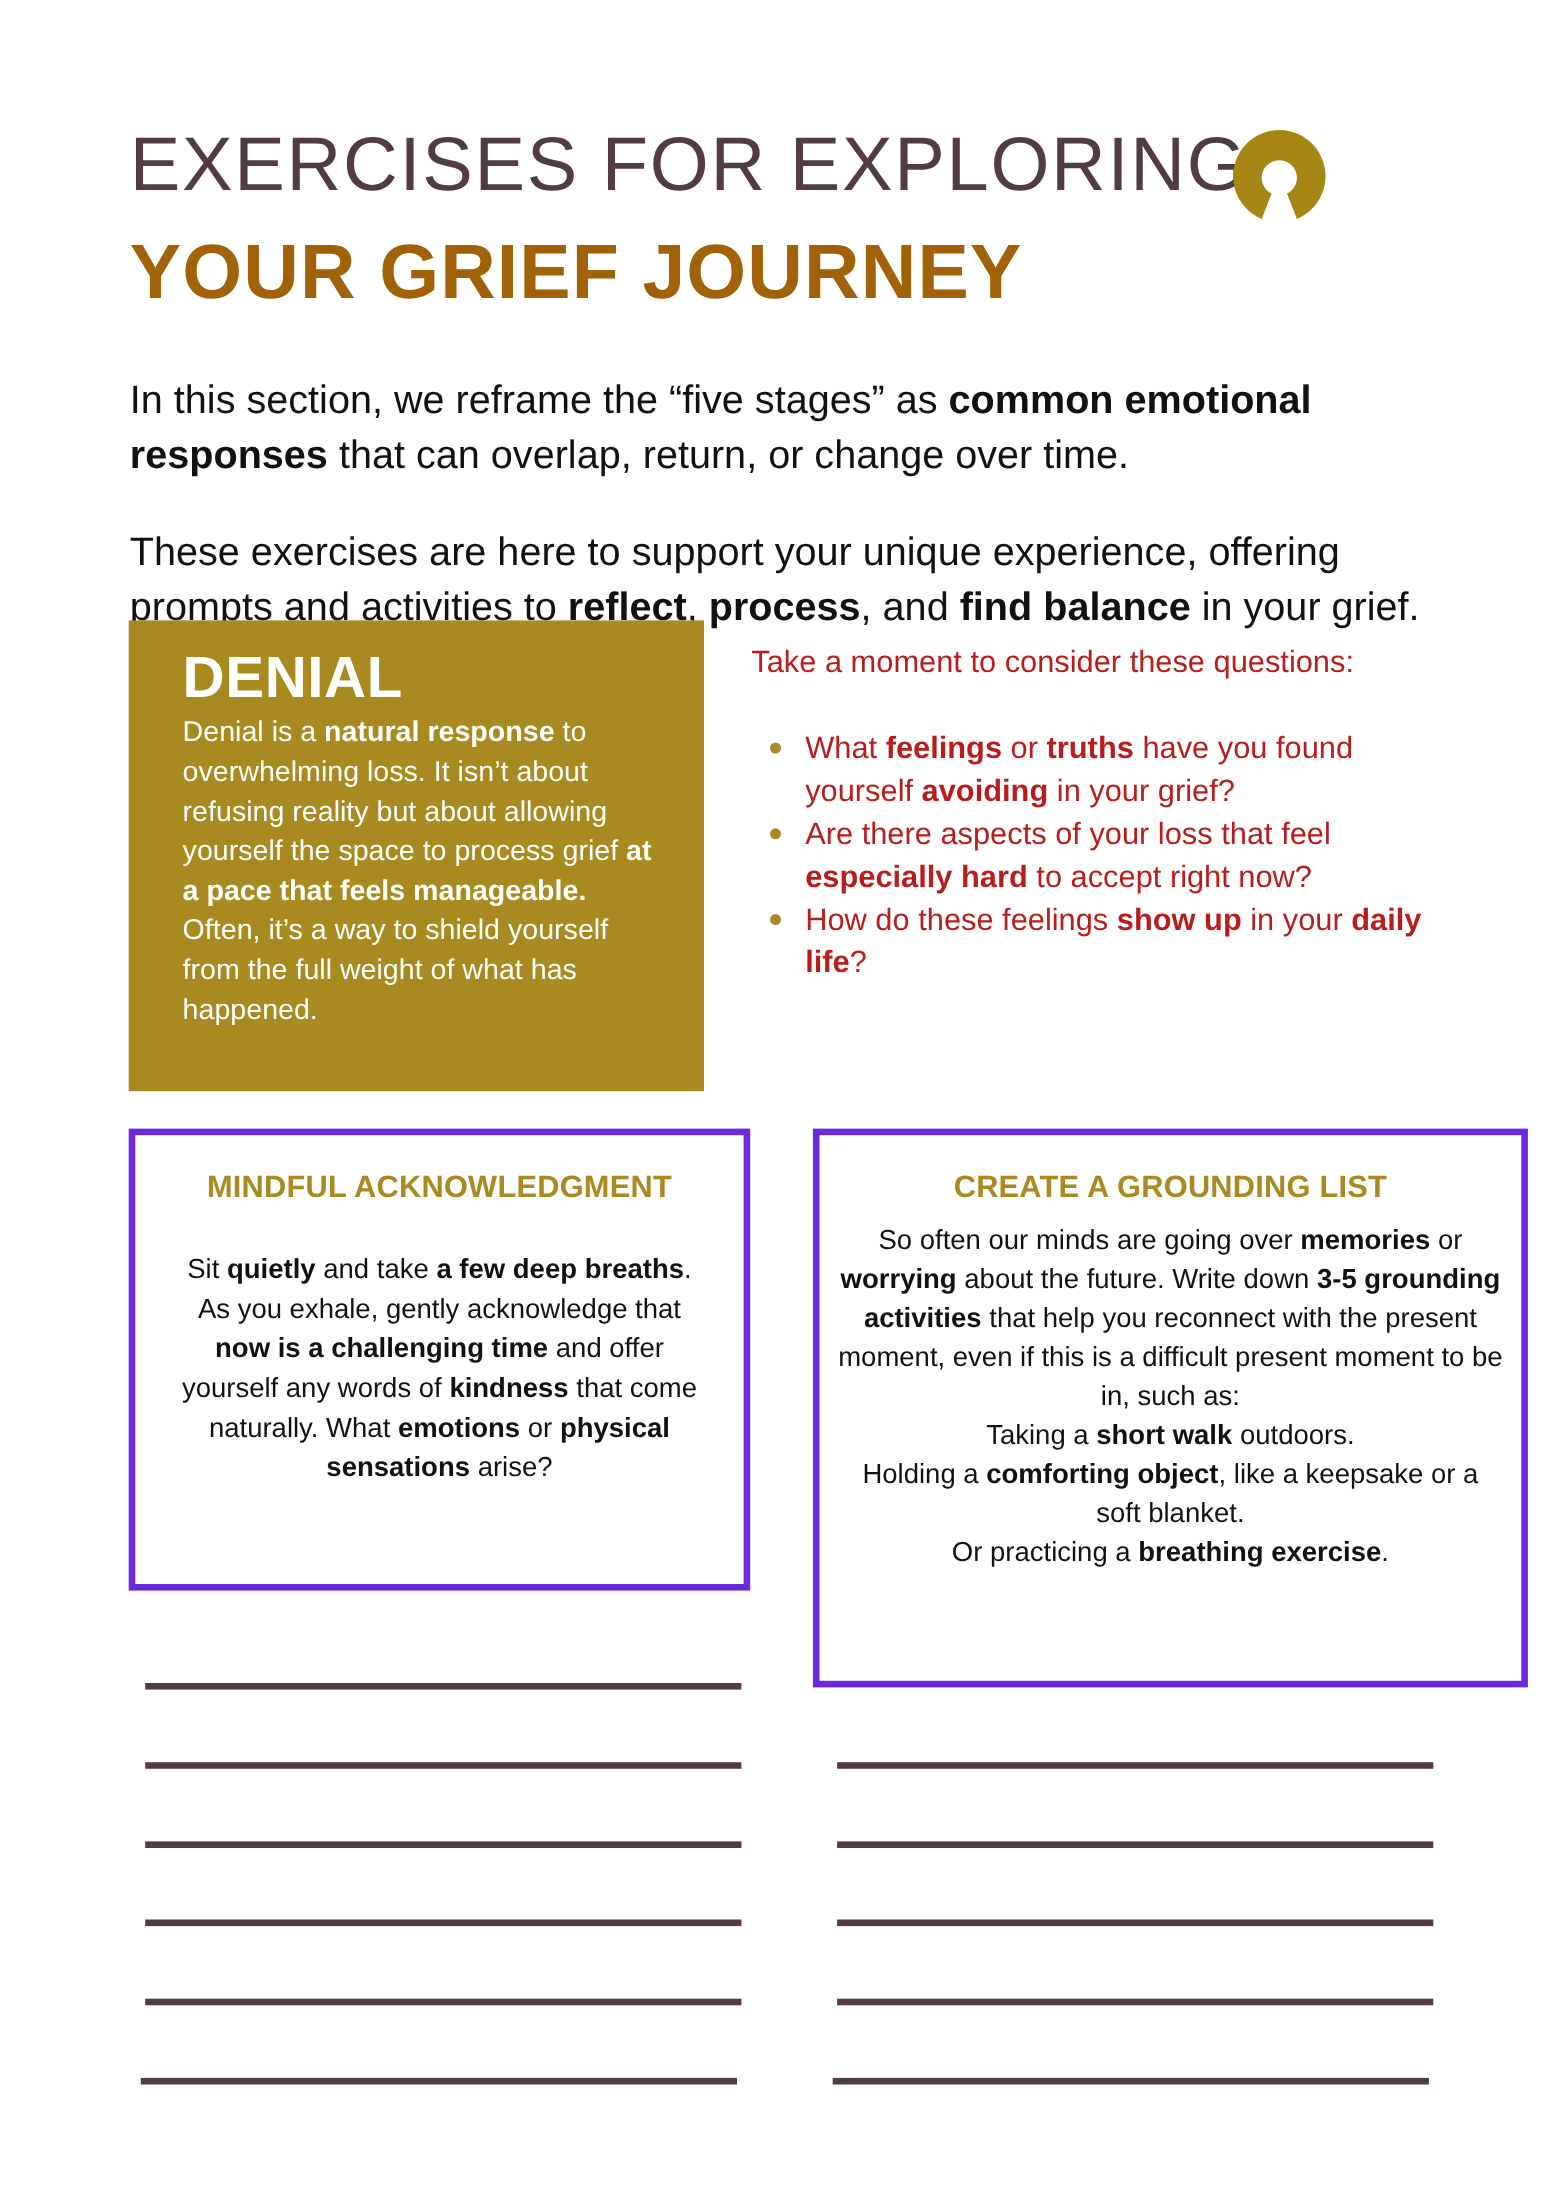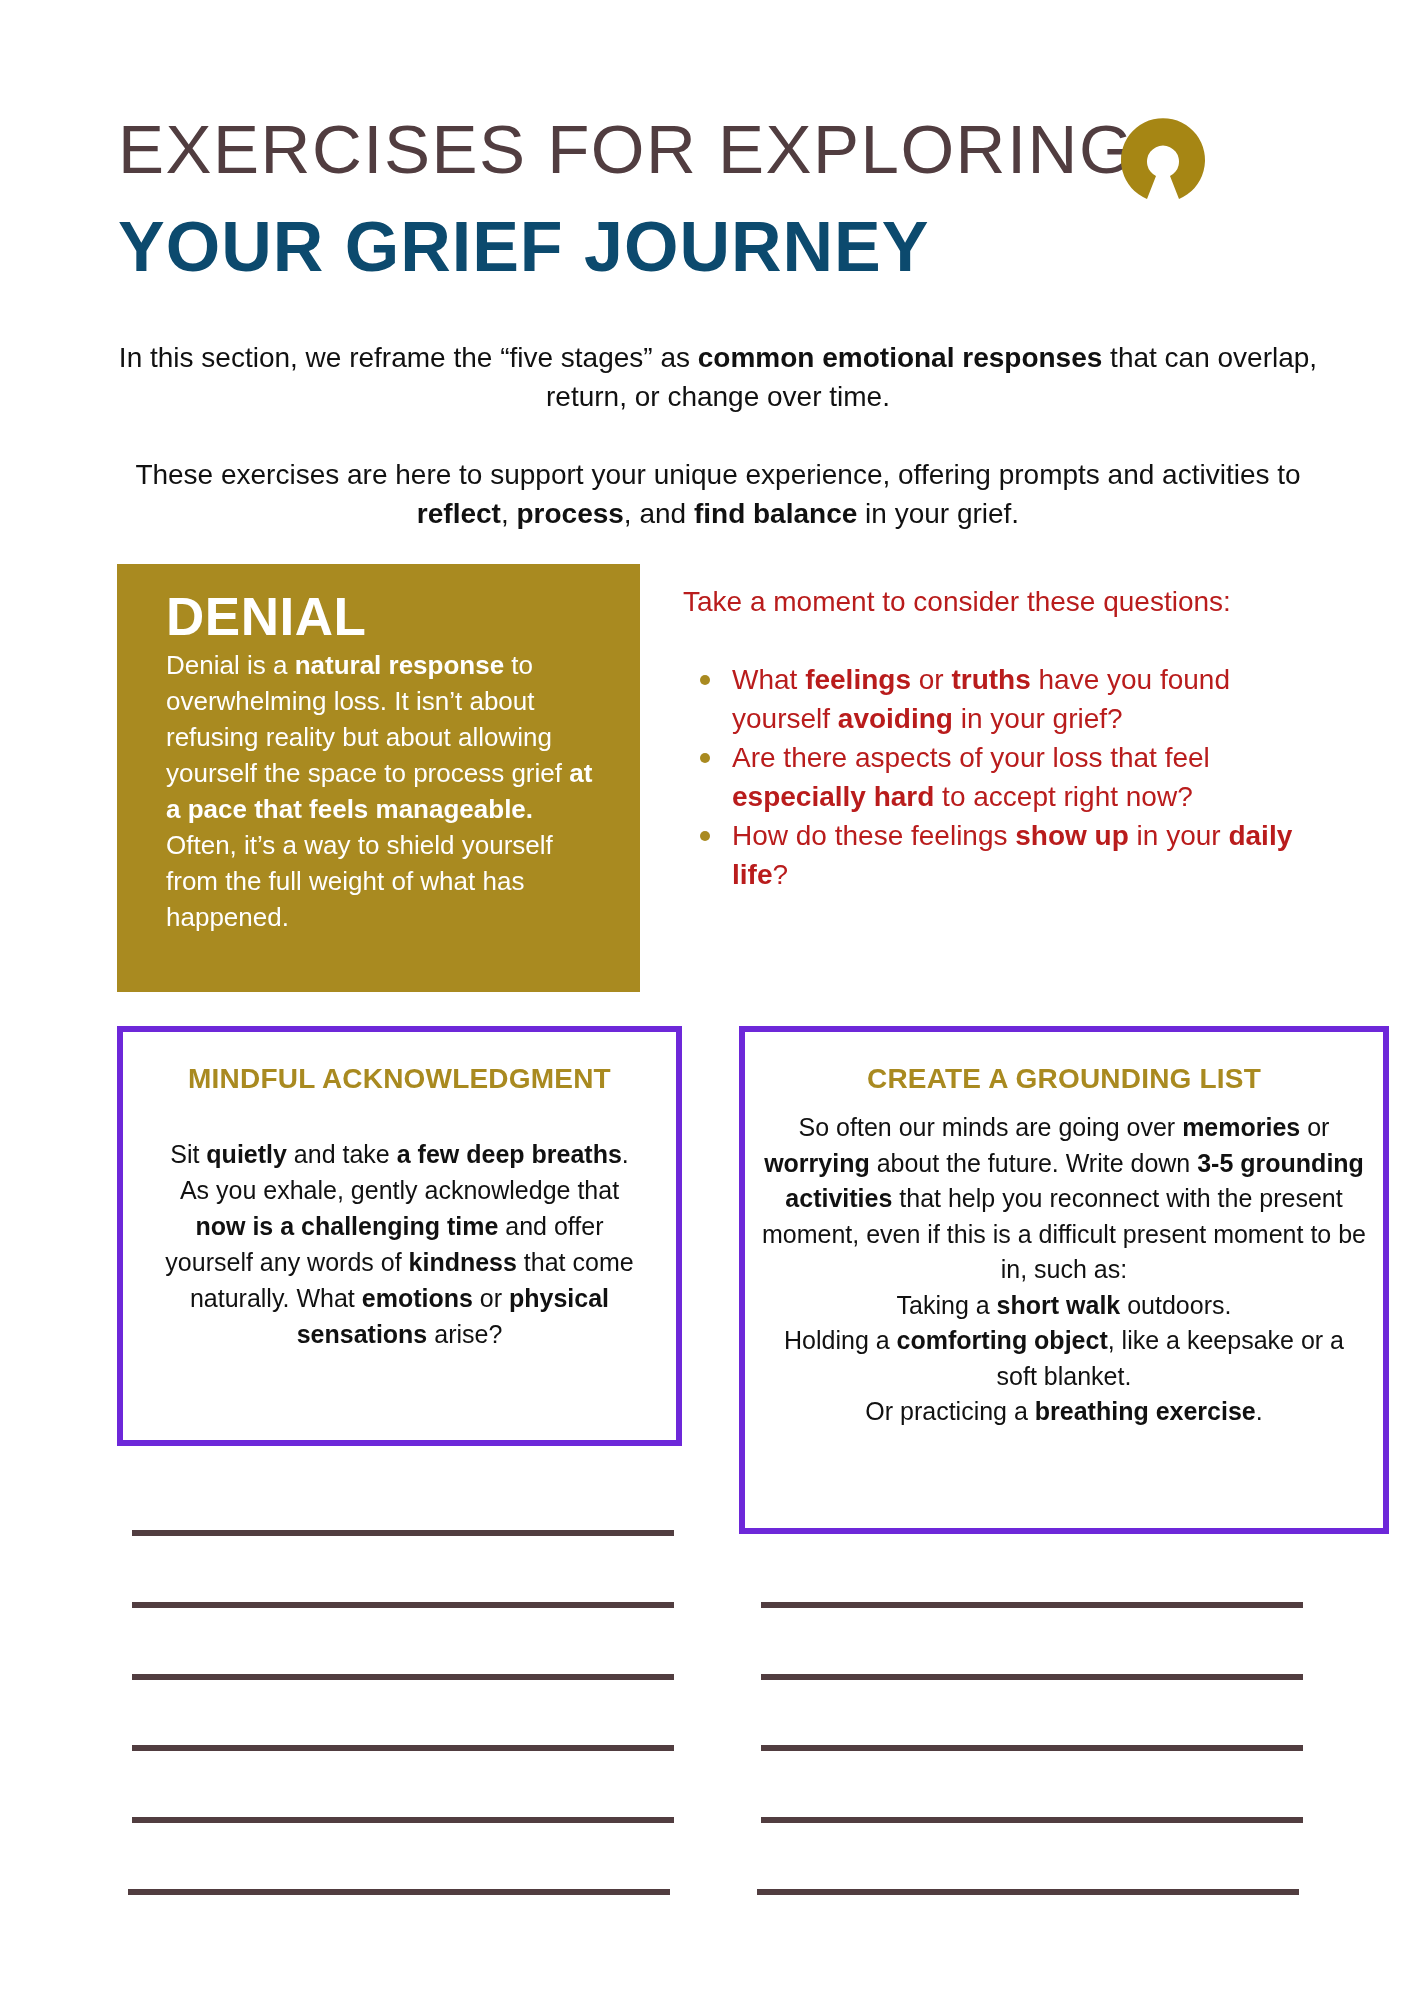--- a/index.html
+++ b/index.html
@@ -7,26 +7,26 @@
   body { position: relative; font-family: "Liberation Sans", "DejaVu Sans", sans-serif; color: #111111; }
 
   .title-1 {
     position: absolute; left: 118px; top: 112px;
     font-size: 69px; line-height: 76px; font-weight: 400;
     color: #513D40; letter-spacing: 1.5px; white-space: nowrap;
   }
   .title-2 {
     position: absolute; left: 118px; top: 208px;
     font-size: 70px; line-height: 78px; font-weight: 700;
-    color: #0c4a6e; letter-spacing: 1px; white-space: nowrap;
+    color: #a16207; letter-spacing: 1px; white-space: nowrap;
   }
   .logo { position: absolute; left: 1120px; top: 118px; width: 86px; height: 82px; }
 
   .intro { position: absolute; left: 118px; top: 338px; width: 1200px;
-           font-size: 28px; line-height: 39px; color: #111111; text-align: center; }
+           font-size: 36px; line-height: 50px; color: #111111; }
   .intro p { margin: 0 0 39px 0; }
   .intro b { font-weight: 700; }
 
   .denial-box {
     position: absolute; left: 117px; top: 564px; width: 523px; height: 428px;
     background: #A98A20; color: #ffffff; padding: 25px 40px 0 49px;
   }
   .denial-title { font-size: 53px; line-height: 56px; font-weight: 700; letter-spacing: 0.5px; }
   .denial-text { font-size: 26px; line-height: 36px; margin-top: 2px; }
   .denial-text b { font-weight: 700; }

